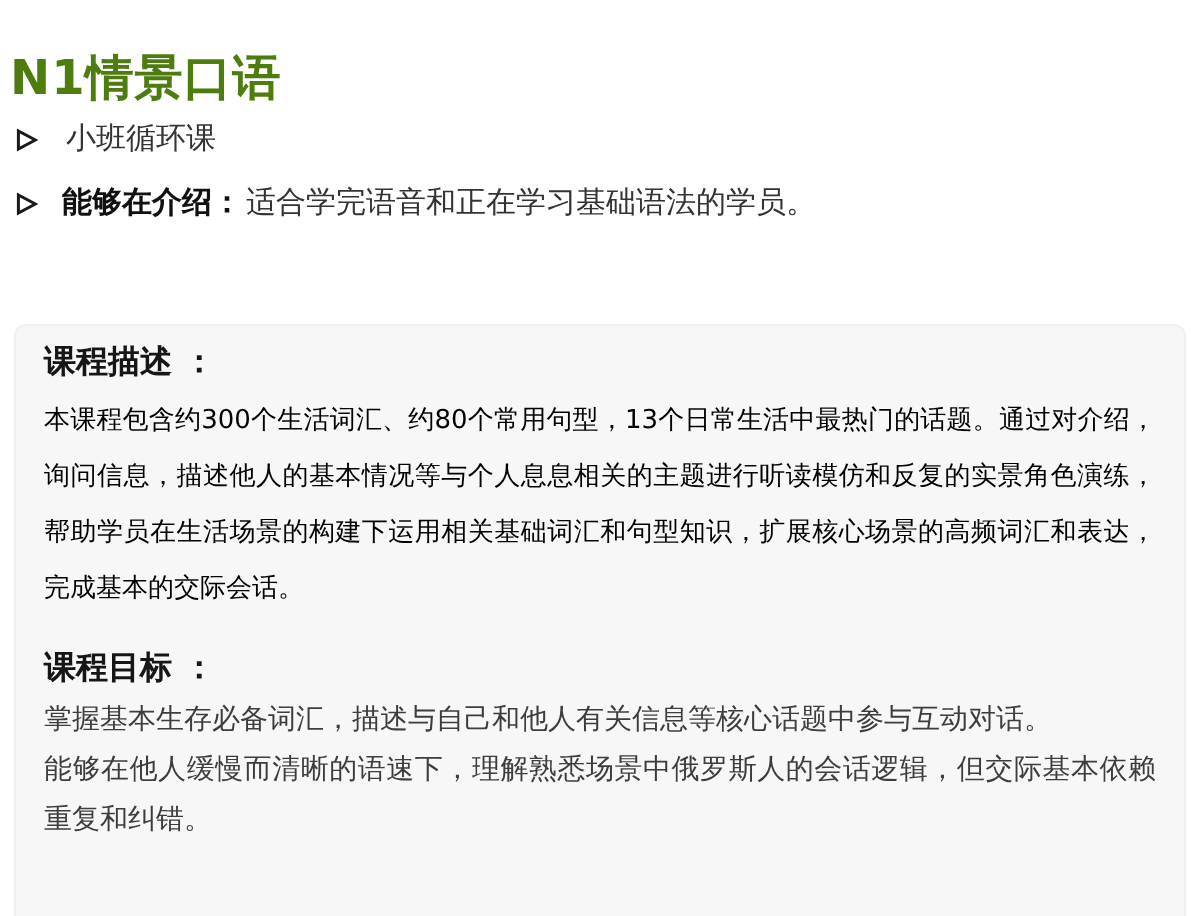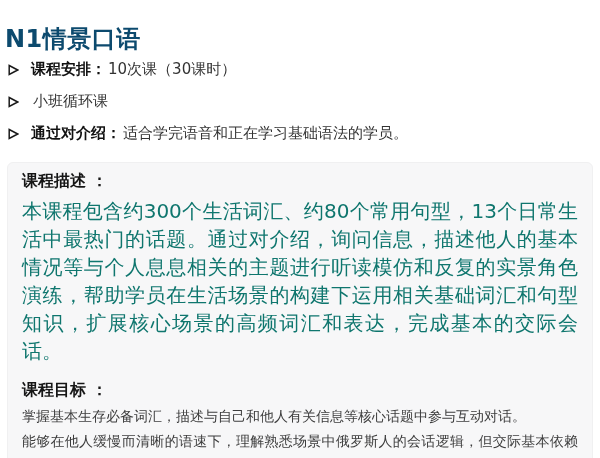--- a/index.html
+++ b/index.html
@@ -13,21 +13,21 @@
     position: relative;
     font-family: "DejaVu Sans", "Liberation Sans", sans-serif;
     overflow: hidden;
   }
   .page-title {
     position: absolute;
     left: 5px;
     top: 7px;
     font-size: 24px;
     font-weight: 700;
-    color: #0c4a6e;
+    color: #4d7c0f;
     letter-spacing: 0.5px;
   }
   .bullet-list {
     position: absolute;
     left: 8px;
     top: 61px;
     width: 584px;
   }
   .bullet-item {
     display: flex;
@@ -70,69 +70,60 @@
     font-weight: 700;
     color: #161616;
     line-height: 17px;
     margin: 0;
   }
   .section-heading.goals {
     margin-top: 14px;
   }
   .desc-text {
     margin: 8px 0 16px 0;
-    font-size: 20px;
+    font-size: 13px;
     line-height: 28px;
-    color: #0f766e;
+    color: #000000;
     text-align: justify;
   }
   .goal-item {
     margin: 0;
     font-size: 14px;
     line-height: 25px;
     color: #3d3d3d;
     text-align: justify;
   }
   .goal-item.first {
     margin-top: 6px;
   }
 </style>
 </head>
 <body>
 
 <h1 class="page-title">N1情景口语</h1>
 
 <div class="bullet-list">
 
-  <div class="bullet-item">
-    <span class="bullet-icon">
-      <svg width="11" height="12" viewBox="0 0 11 12">
-        <path d="M1.2 1.5 L9.7 6 L1.2 10.5 Z" fill="#ffffff" stroke="#1a1a1a" stroke-width="1.5" stroke-linejoin="miter"></path>
-      </svg>
-    </span>
-    <span class="bullet-label">课程安排：</span>
-    <span class="bullet-text">10次课（30课时）</span>
-  </div>
 
   <div class="bullet-item">
     <span class="bullet-icon">
       <svg width="11" height="12" viewBox="0 0 11 12">
         <path d="M1.2 1.5 L9.7 6 L1.2 10.5 Z" fill="#ffffff" stroke="#1a1a1a" stroke-width="1.5" stroke-linejoin="miter"></path>
       </svg>
     </span>
     <span class="bullet-text">小班循环课</span>
   </div>
 
   <div class="bullet-item">
     <span class="bullet-icon">
       <svg width="11" height="12" viewBox="0 0 11 12">
         <path d="M1.2 1.5 L9.7 6 L1.2 10.5 Z" fill="#ffffff" stroke="#1a1a1a" stroke-width="1.5" stroke-linejoin="miter"></path>
       </svg>
     </span>
-    <span class="bullet-label">通过对介绍：</span>
+    <span class="bullet-label">能够在介绍：</span>
     <span class="bullet-text">适合学完语音和正在学习基础语法的学员。</span>
   </div>
 
 </div>
 
 <div class="info-panel">
   <h2 class="section-heading">课程描述 ：</h2>
   <p class="desc-text">本课程包含约300个生活词汇、约80个常用句型，13个日常生活中最热门的话题。通过对介绍，询问信息，描述他人的基本情况等与个人息息相关的主题进行听读模仿和反复的实景角色演练，帮助学员在生活场景的构建下运用相关基础词汇和句型知识，扩展核心场景的高频词汇和表达，完成基本的交际会话。</p>
 
   <h2 class="section-heading goals">课程目标 ：</h2>

